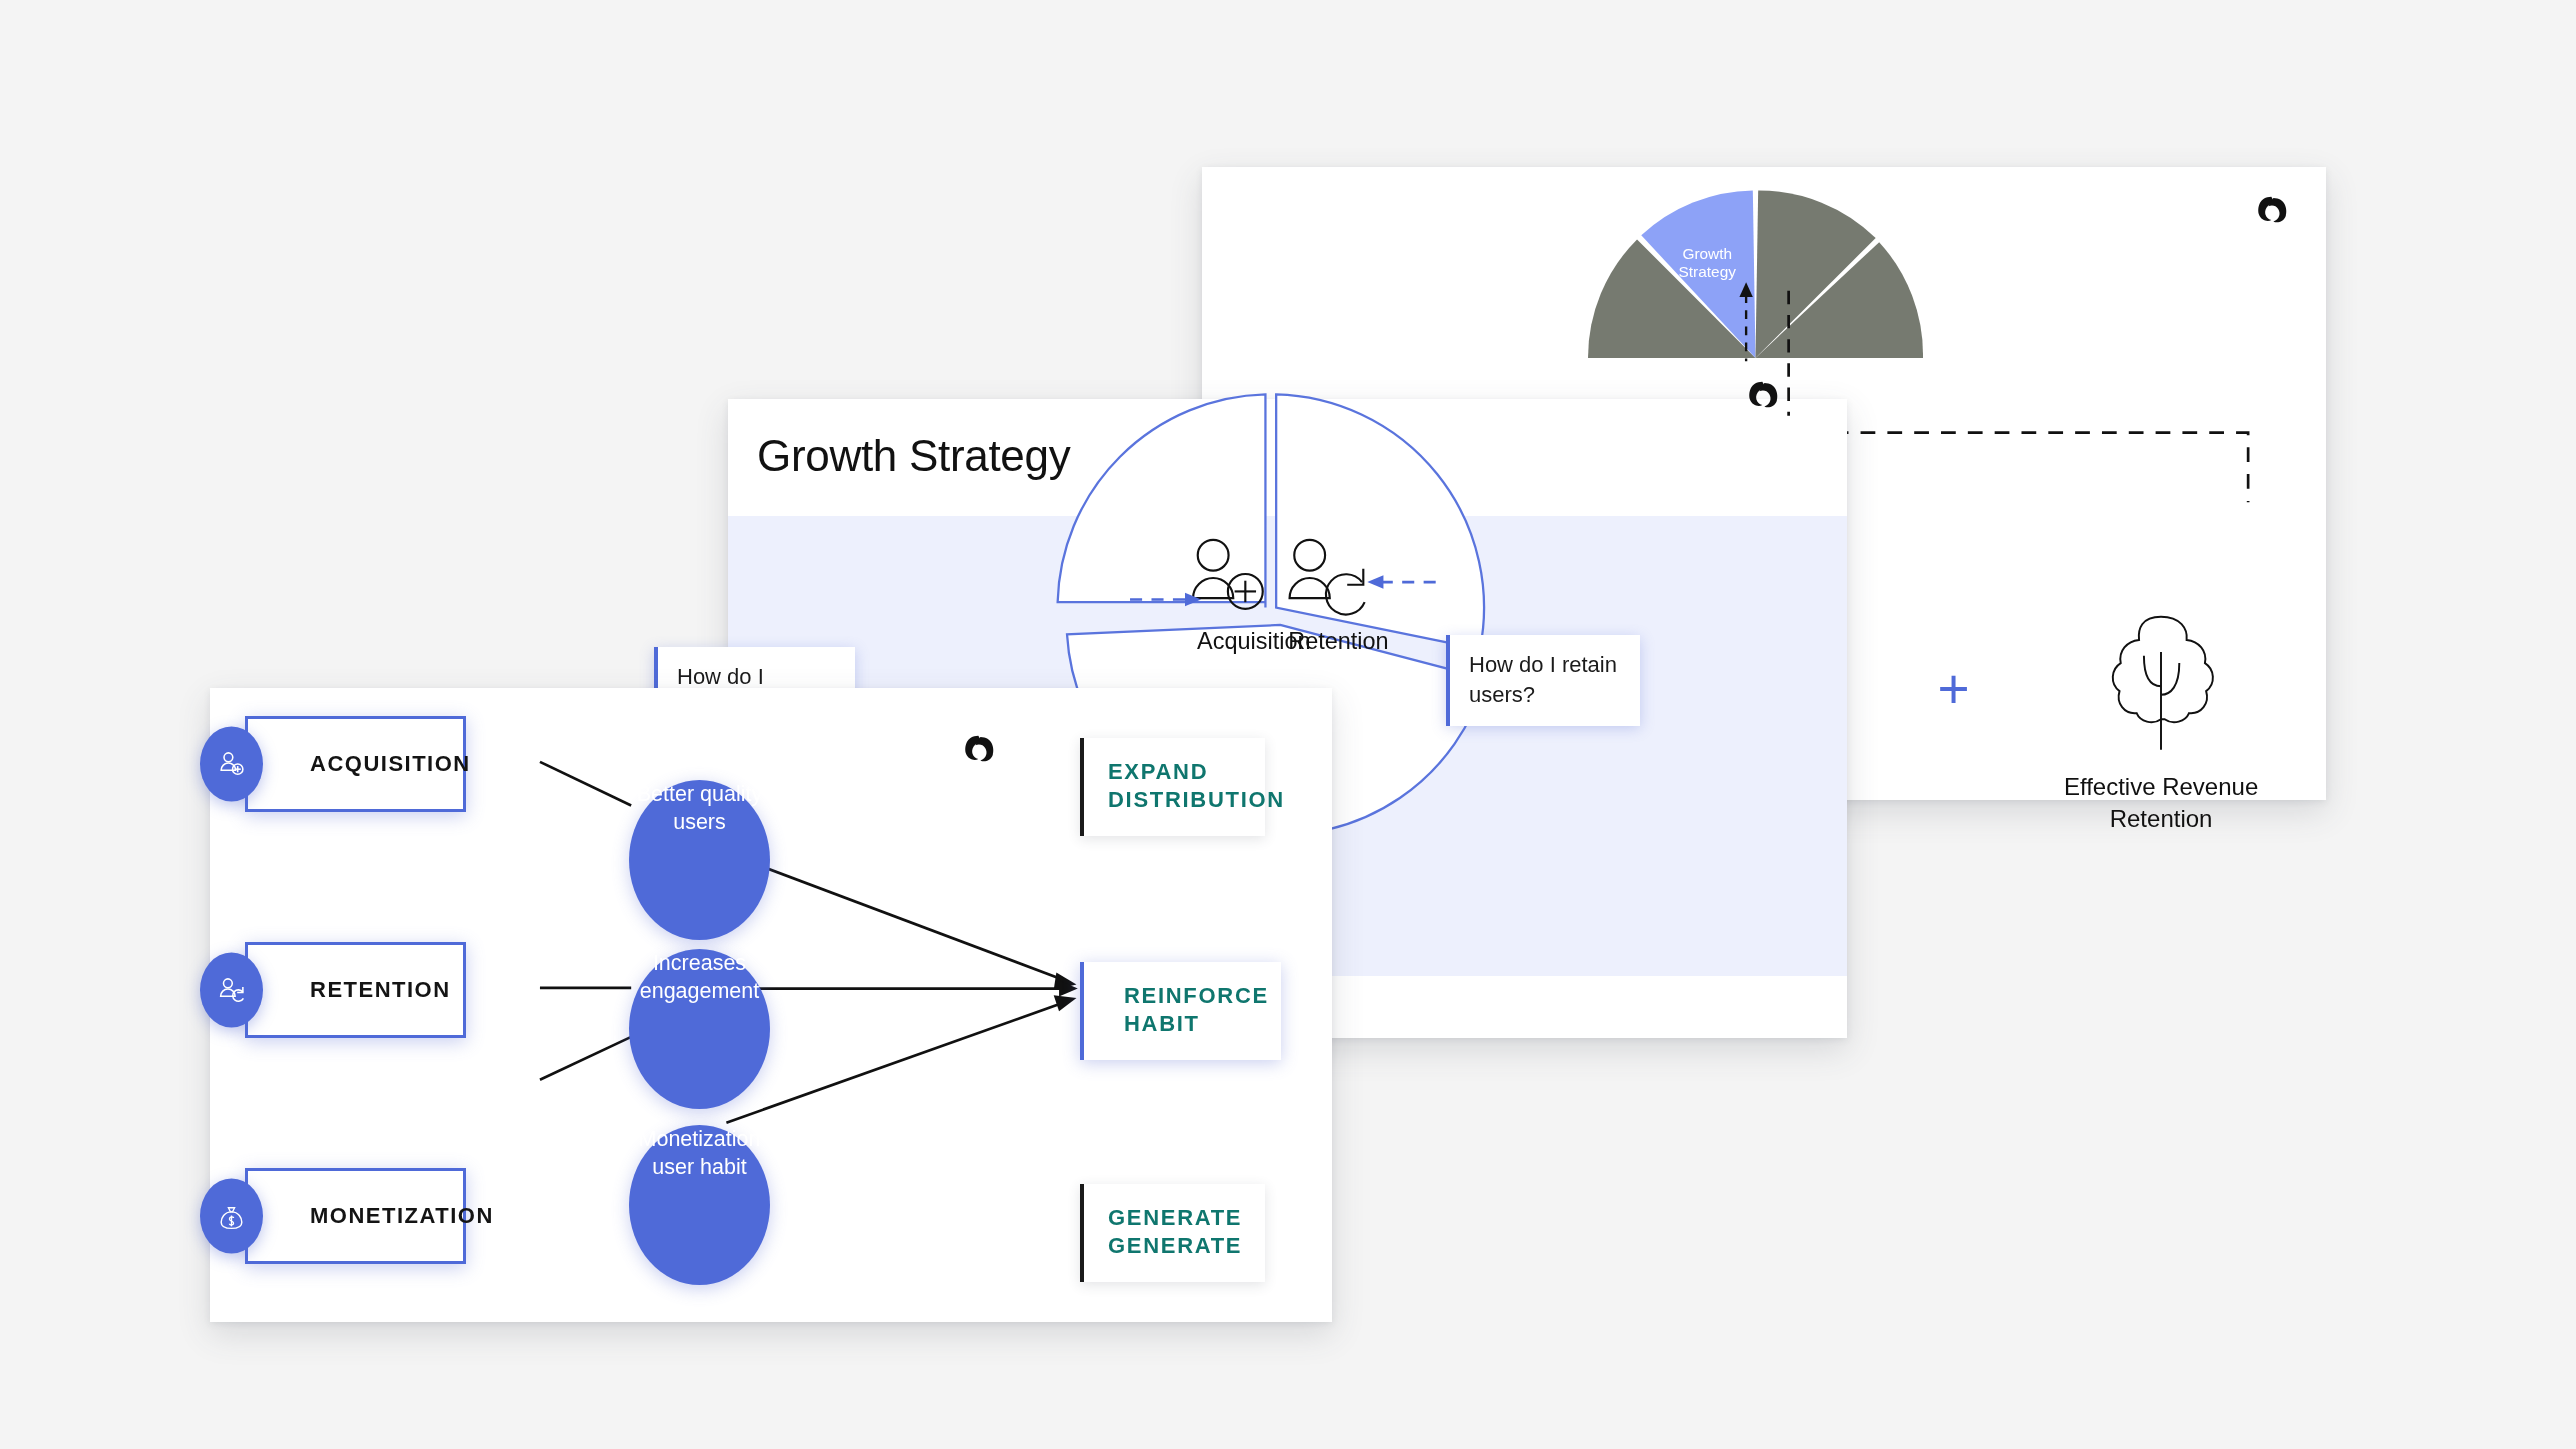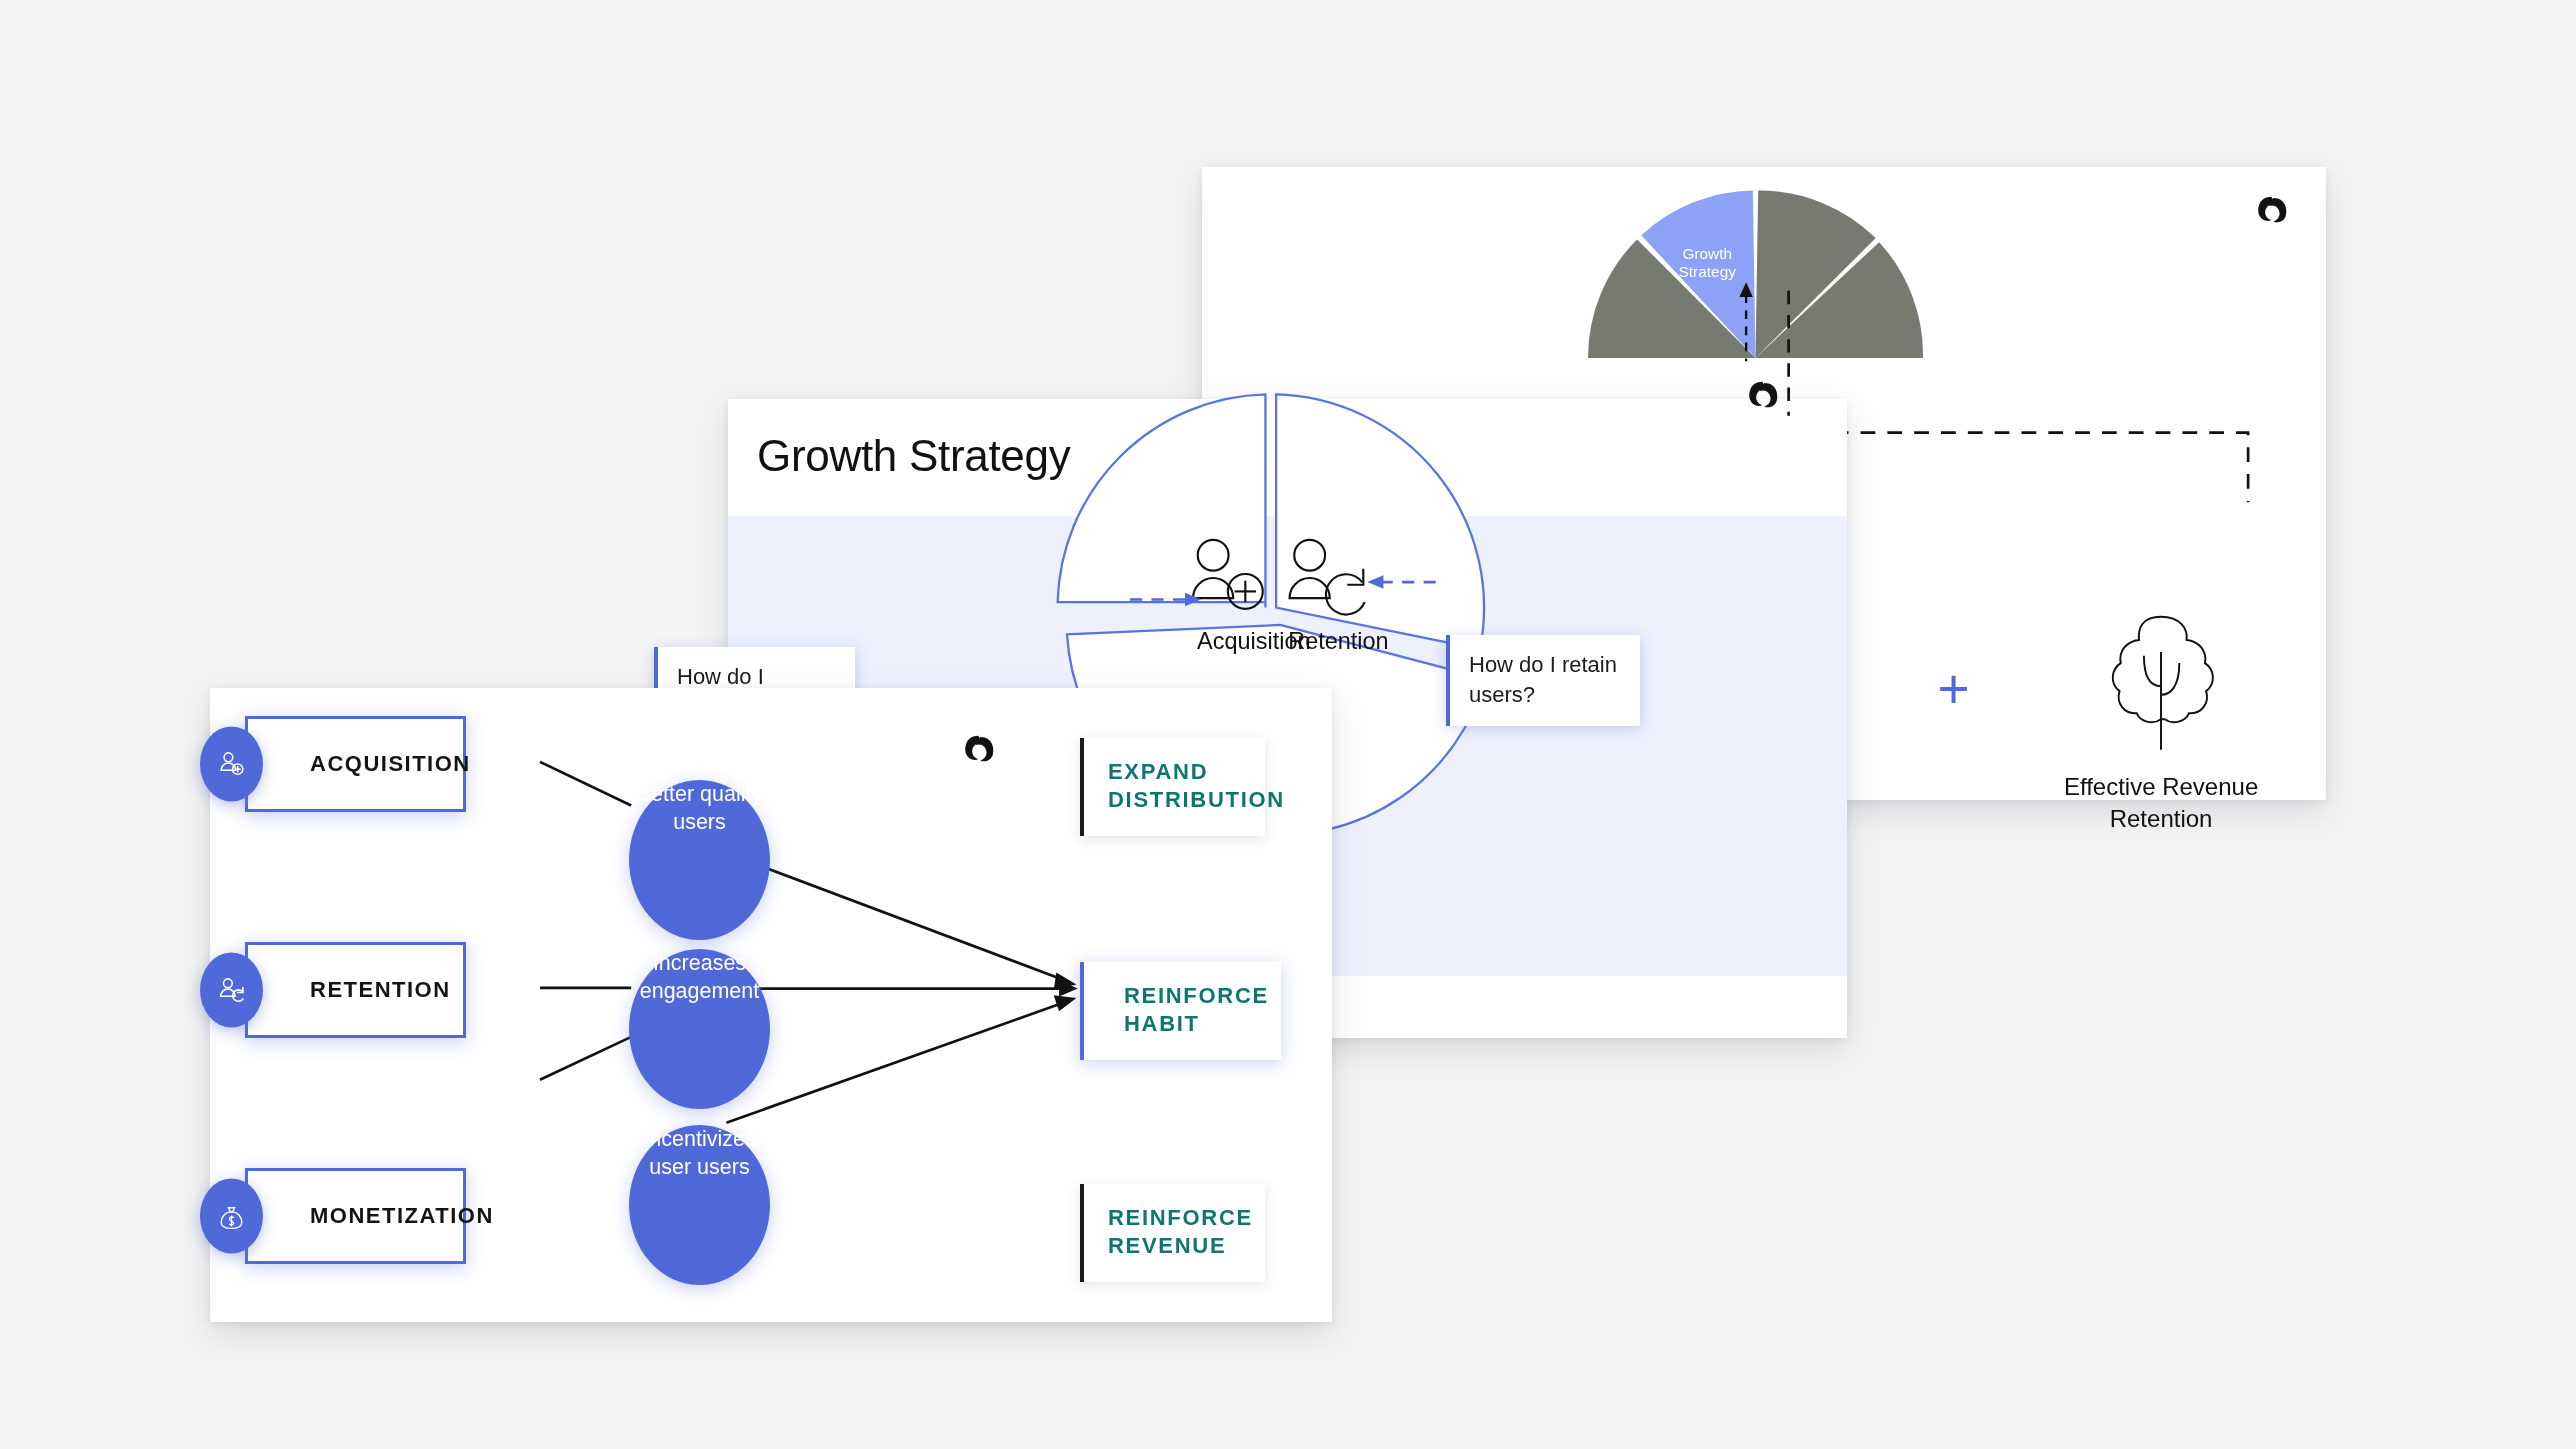--- a/index.html
+++ b/index.html
@@ -281,28 +281,28 @@
       <div class="row-label">MONETIZATION</div>
     </div>
 
     <div class="ellipse" style="left:419px;top:92px;">
       <span>Better quality users</span>
     </div>
     <div class="ellipse" style="left:419px;top:261px;">
       <span>Increases engagement</span>
     </div>
     <div class="ellipse" style="left:419px;top:437px;">
-      <span>Incentivizes user users</span>
+      <span>Monetization user habit</span>
     </div>
 
     <div class="out-box" style="left:870px;top:50px;width:134px;">
       <span>EXPAND DISTRIBUTION</span>
     </div>
     <div class="out-box accent" style="left:870px;top:274px;width:134px;padding-left:40px;">
       <span>REINFORCE HABIT</span>
     </div>
     <div class="out-box" style="left:870px;top:496px;width:134px;">
-      <span>REINFORCE REVENUE</span>
+      <span>GENERATE GENERATE</span>
     </div>
   </div>
 
 </div>
 
 
 </body></html>

